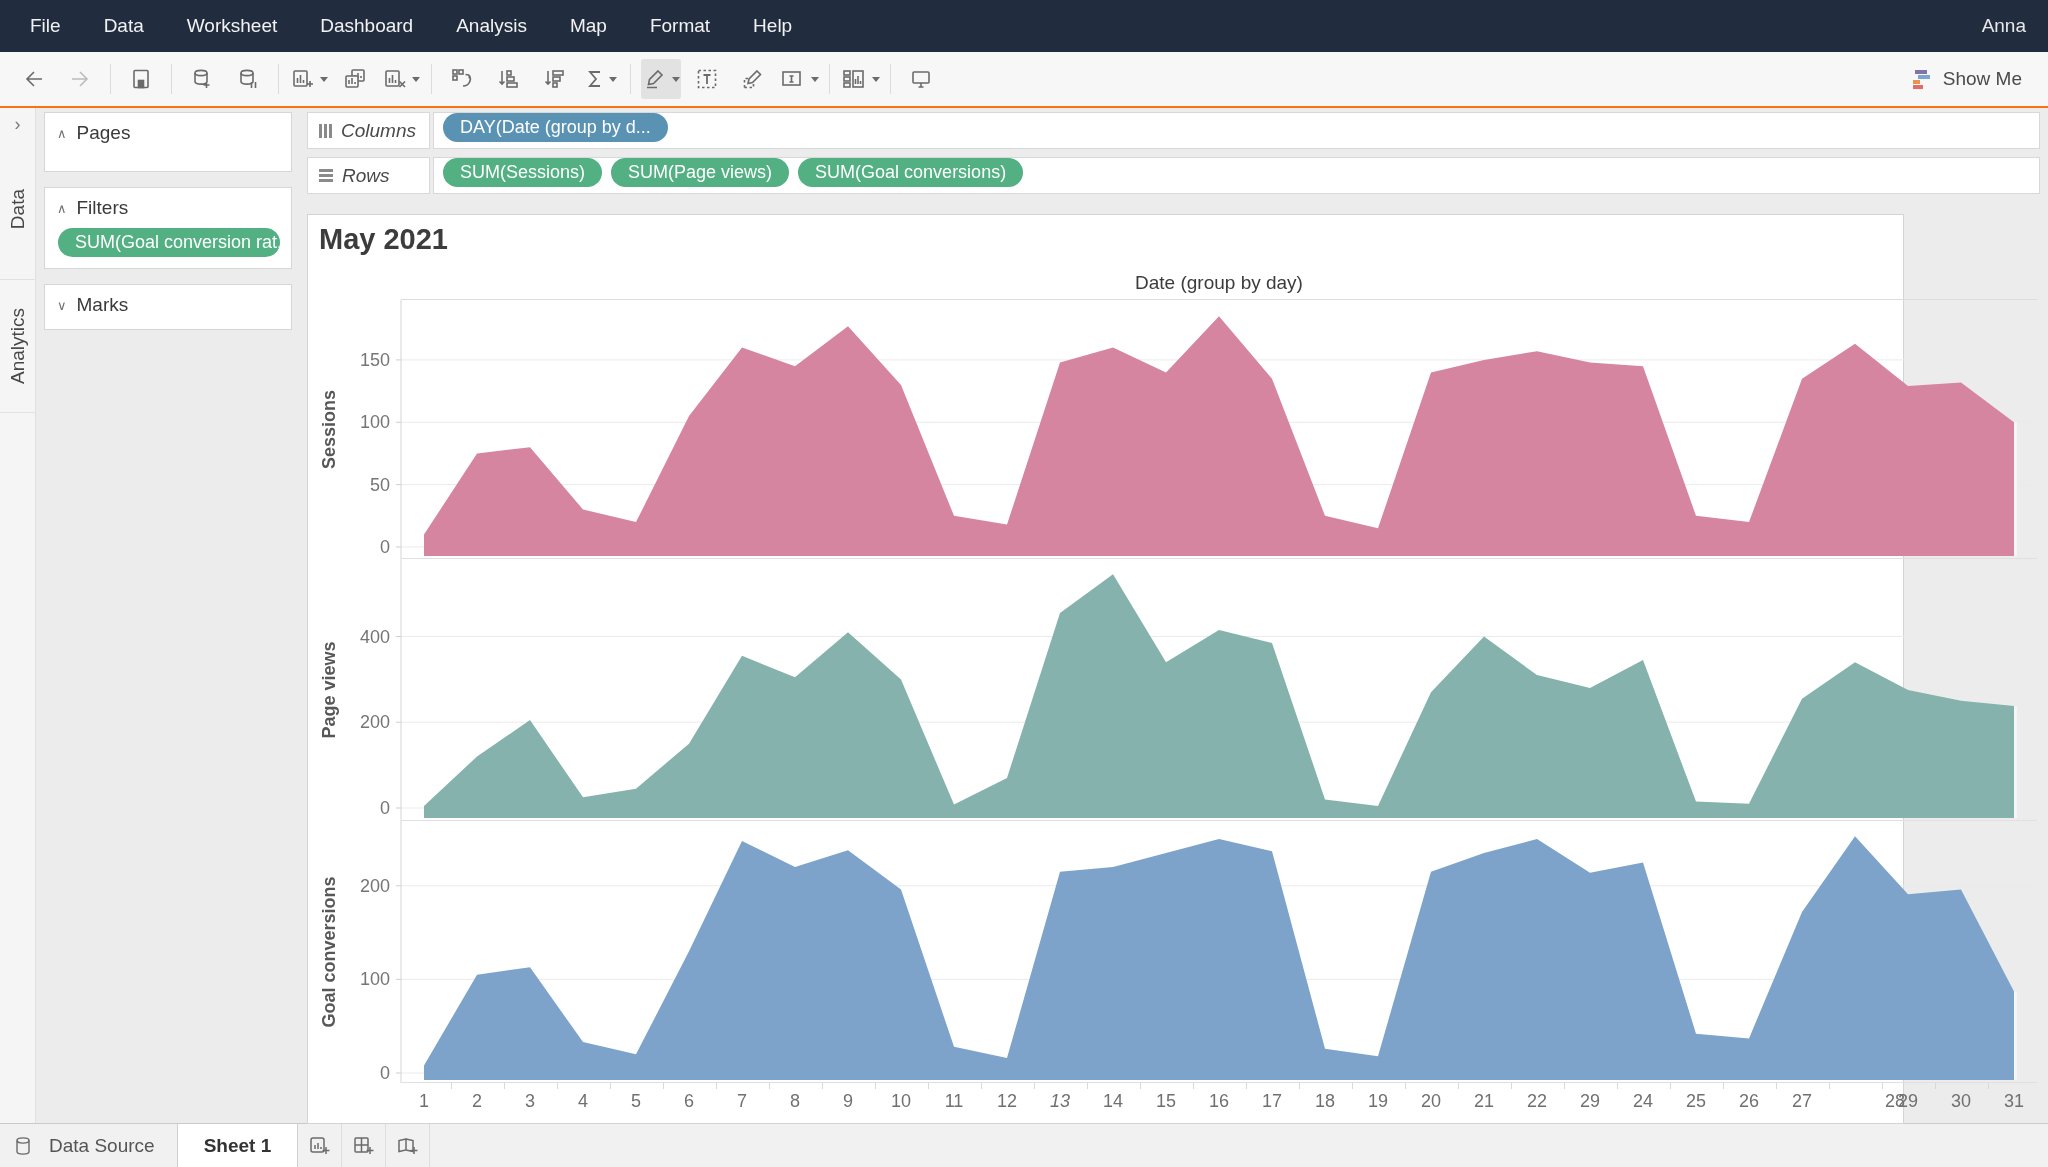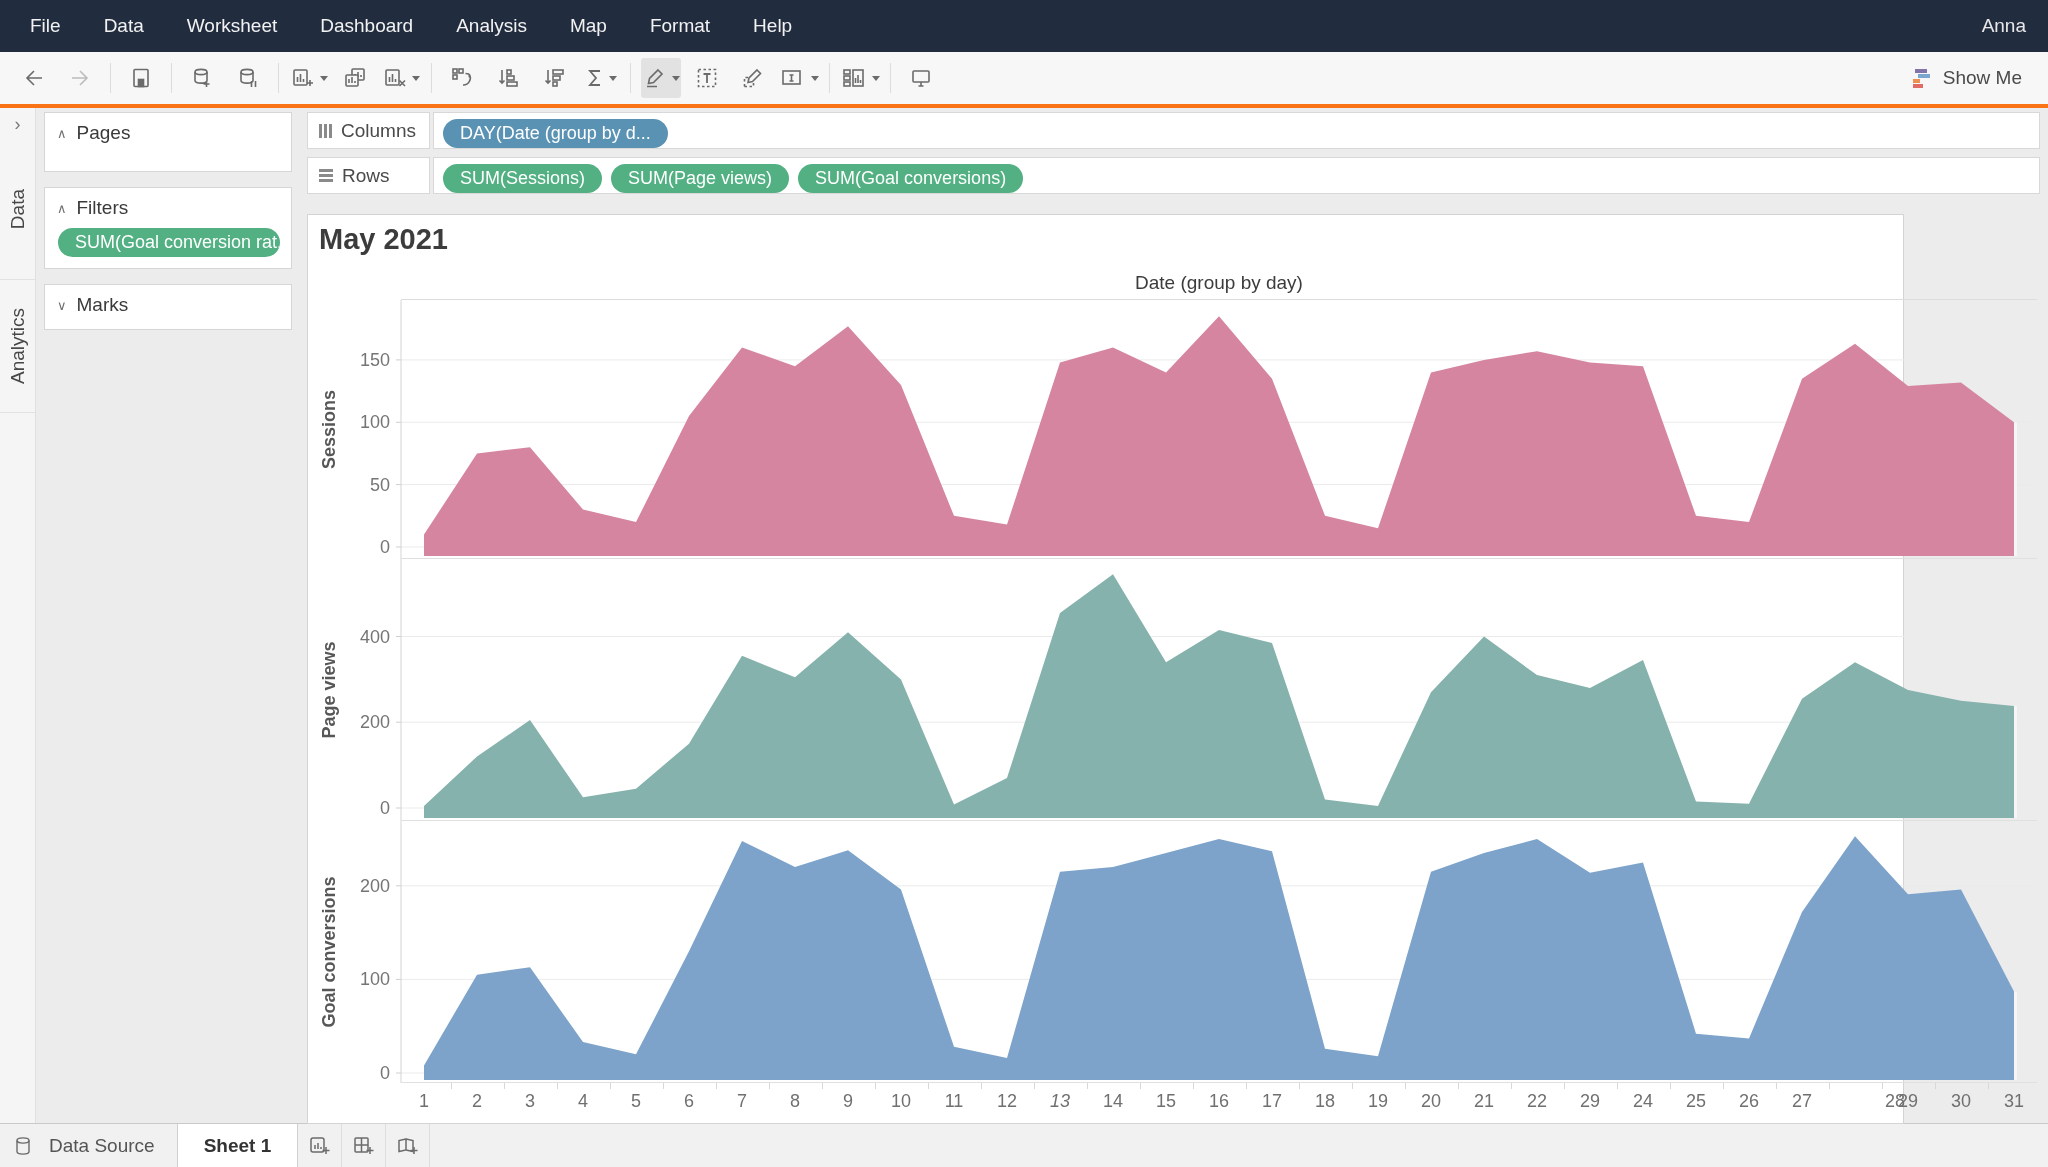--- a/index.html
+++ b/index.html
@@ -8,21 +8,21 @@
 
   
   .menubar { height:52px; background:#212c3e; display:flex; align-items:center;
     padding:0 22px 0 30px; }
   .menubar .menu-item { color:#f2f2f2; font-size:19px; margin-right:43px; cursor:default; }
   .menubar .spacer { flex:1; }
   .menubar .user { color:#e8e8e8; font-size:19px; }
 
   
   .toolbar { height:56px; background:#f7f7f7; display:flex; align-items:center;
-    padding:0 14px; border-bottom:4px solid #f97316; }
+    padding:0 14px; border-bottom:2px solid #f97316; }
   .tbtn { width:40px; height:40px; display:flex; align-items:center; justify-content:center;
     border-radius:3px; position:relative; }
   .tbtn.active { background:#e2e2e2; }
   .tbtn svg { stroke:#6b6b6b; fill:none; stroke-width:1.6; }
   .tbtn.dim svg { stroke:#bcbcbc; }
   .tb-caret { width:0; height:0; border-left:4px solid transparent; border-right:4px solid transparent;
     border-top:5px solid #6b6b6b; margin-left:3px; }
   .tdivider { width:1px; height:30px; background:#dcdcdc; margin:0 10px; }
   .tgroup { display:flex; align-items:center; gap:6px; }
   .showme { margin-left:auto; display:flex; align-items:center; gap:10px; font-size:19px;
@@ -50,23 +50,23 @@
   .card.marks { height:46px; }
 
   .pill { display:inline-flex; align-items:center; height:29px; border-radius:15px;
     padding:0 17px; color:#fff; font-size:18px; white-space:nowrap; }
   .filter-pill { margin:0 0 0 13px; max-width:222px; overflow:hidden; }
 
   .content { flex:1; padding:4px 0 0 7px; }
   .shelf { display:flex; gap:3px; margin-bottom:8px; width:1733px; }
   .shelf-label { width:123px; height:37px; background:#fff; border:1px solid #d8d8d8;
     display:flex; align-items:center; gap:9px; padding-left:11px;
-    font-size:19px; color:#4a4a4a; }
+    font-size:19px; color:#4a4a4a;font-style:italic; }
   .shelf-pills { flex:1; height:37px; background:#fff; border:1px solid #d8d8d8;
-    display:flex; align-items:flex-end; padding-left:9px; gap:9px; }
+    display:flex; align-items:flex-start; padding-left:9px; gap:9px; }
   .cols-icon { display:flex; gap:2px; }
   .cols-icon i { width:3px; height:14px; background:#8a8a8a; }
   .rows-icon { display:flex; flex-direction:column; gap:2px; }
   .rows-icon i { width:14px; height:3px; background:#8a8a8a; }
 
   
   .viz { position:relative; margin-top:20px; width:1597px; height:910px;
     background:#fff; border:1px solid #d4d4d4; }
   .viz-title { position:absolute; left:11px; top:8px; font-size:29px; font-weight:bold; color:#3c3c3c; }
   .col-header { position:absolute; left:93px; top:57px; width:1636px; height:28px;

